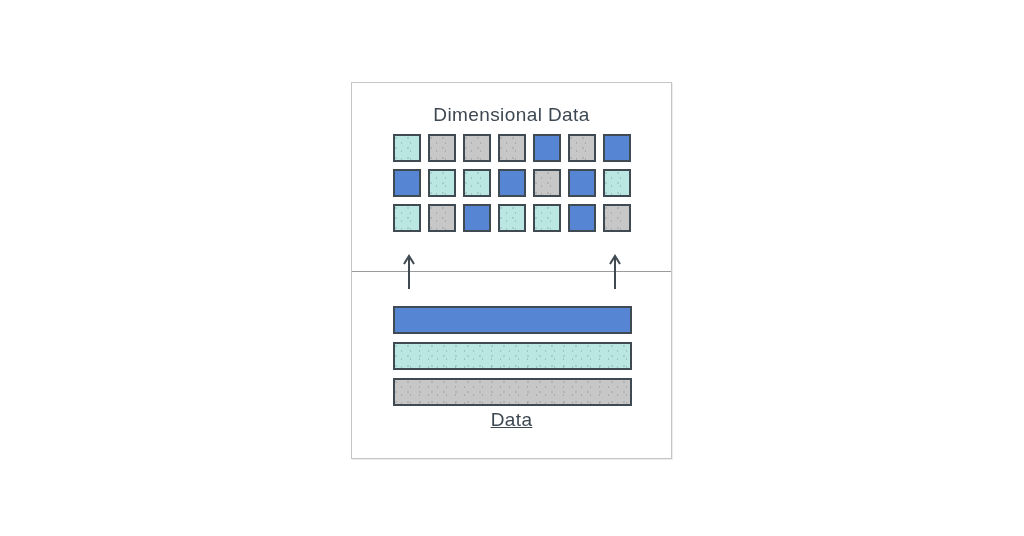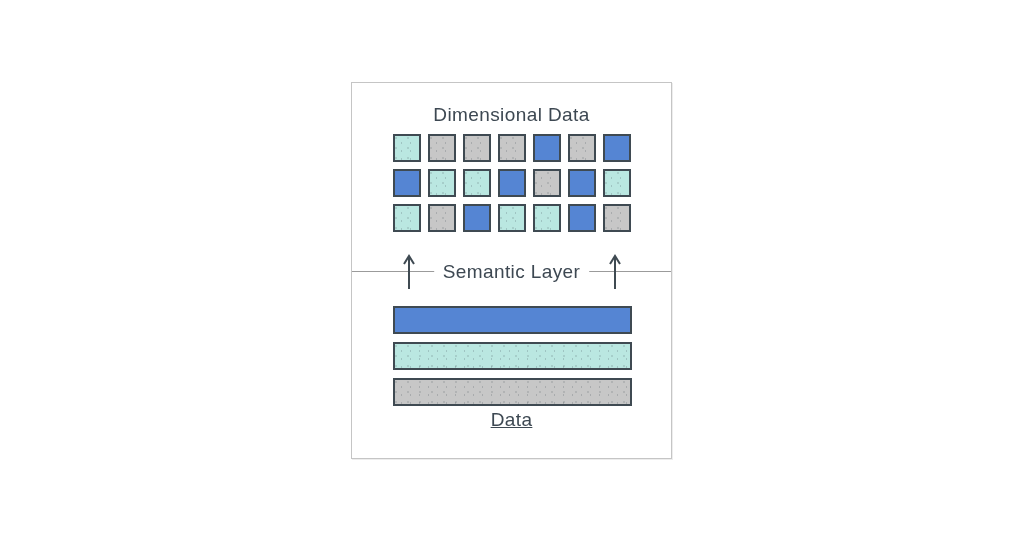--- a/index.html
+++ b/index.html
@@ -145,21 +145,20 @@
         <div class="cell blue"></div>
         <div class="cell gray dotted"></div>
       </div>
 
     <div class="sem-line"></div>
 
     <svg class="arrow arrow-left" viewBox="0 0 16 38">
       <path d="M8 36 L8 4 M3 11 L8 3 L13 11"></path>
     </svg>
 
-    <div class="sem-label">Semantic Layer</div>
 
     <svg class="arrow arrow-right" viewBox="0 0 16 38">
       <path d="M8 36 L8 4 M3 11 L8 3 L13 11"></path>
     </svg>
 
     <div class="bars">
         <div class="bar blue"></div>
         <div class="bar teal dotted"></div>
         <div class="bar gray dotted"></div>
       </div>

